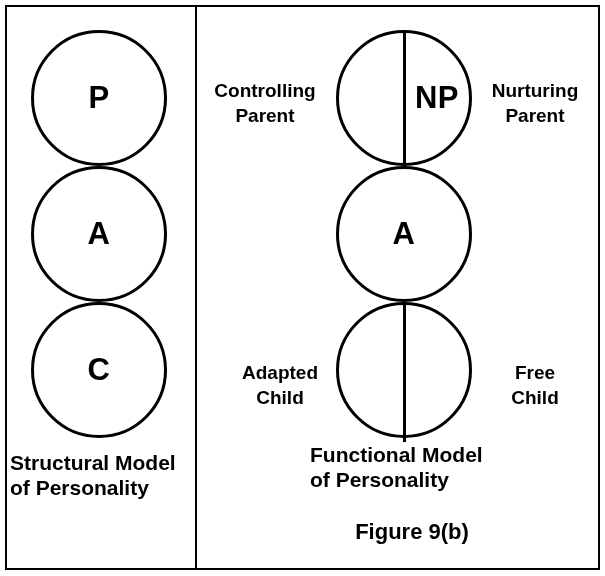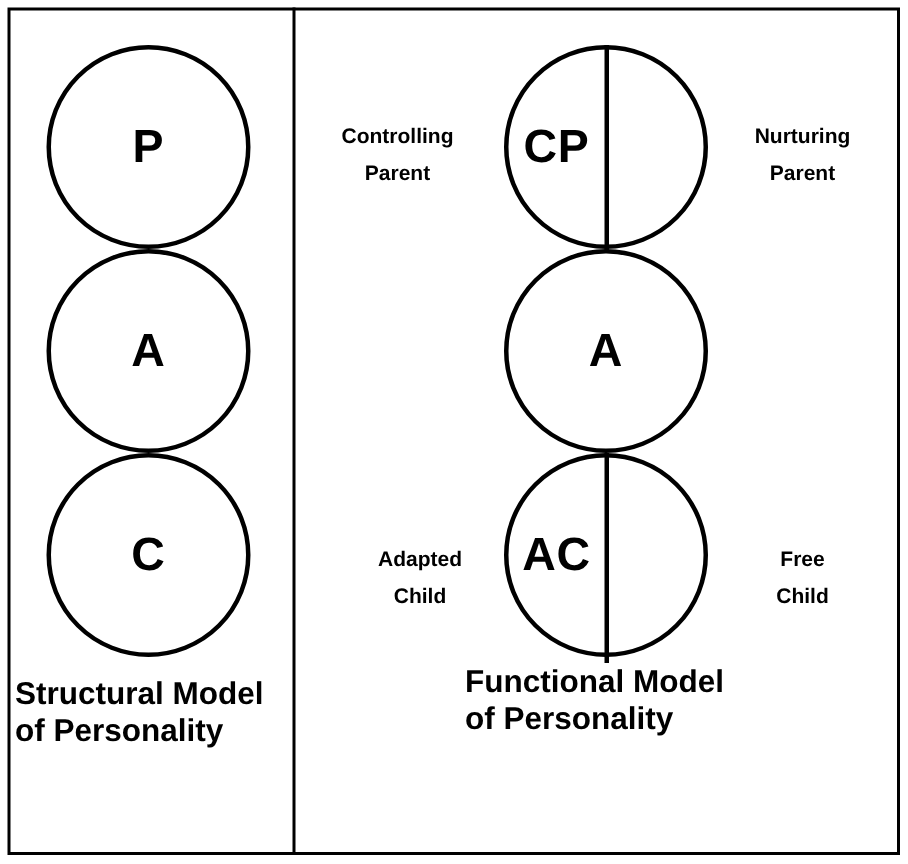--- a/index.html
+++ b/index.html
@@ -65,21 +65,21 @@
   .circle.split .half.h-right { right: 0; }
   .vline {
     position: absolute;
     width: 3px;
     background: #000000;
   }
   .side-label {
     position: absolute;
     width: 140px;
     text-align: center;
-    font-size: 14px;
+    font-size: 19px;
     line-height: 25px;
     font-weight: bold;
     white-space: pre-line;
   }
   .panel-title {
     position: absolute;
     text-align: left;
     font-size: 21px;
     line-height: 25px;
     font-weight: bold;
@@ -108,40 +108,40 @@
     <span class="letter">A</span>
   </div>
   <div class="circle" style="left:31px; top:302px;">
     <span class="letter">C</span>
   </div>
 
   <div class="panel-title" style="left:10px; top:450px; width:180px;">Structural Model
 of Personality</div>
 
   <div class="circle split" style="left:336px; top:30px;">
-    <span class="half h-left">CP</span>
+    <span class="half h-right">NP</span>
   </div>
   <div class="circle" style="left:336px; top:166px;">
     <span class="letter">A</span>
   </div>
   <div class="circle split" style="left:336px; top:302px;">
-    <span class="half h-left">AC</span>
   </div>
 
   <div class="vline" style="left:403px; top:30px; height:138px;"></div>
   <div class="vline" style="left:403px; top:302px; height:140px;"></div>
 
   <div class="side-label" style="left:195px; top:78px;">Controlling
 Parent</div>
   <div class="side-label" style="left:465px; top:78px;">Nurturing
 Parent</div>
   <div class="side-label" style="left:210px; top:360px;">Adapted
 Child</div>
   <div class="side-label" style="left:465px; top:360px;">Free
 Child</div>
 
   <div class="panel-title" style="left:310px; top:442px; width:200px;">Functional Model
 of Personality</div>
+  <div class="panel-caption" style="left:312px; top:519px; width:200px;">Figure 9(b)</div>
 
   <style>
     .circle.split .half { font-size: 31px; font-weight: bold; letter-spacing: 0.5px; }
   </style>
 </div>
 
 </body></html>

